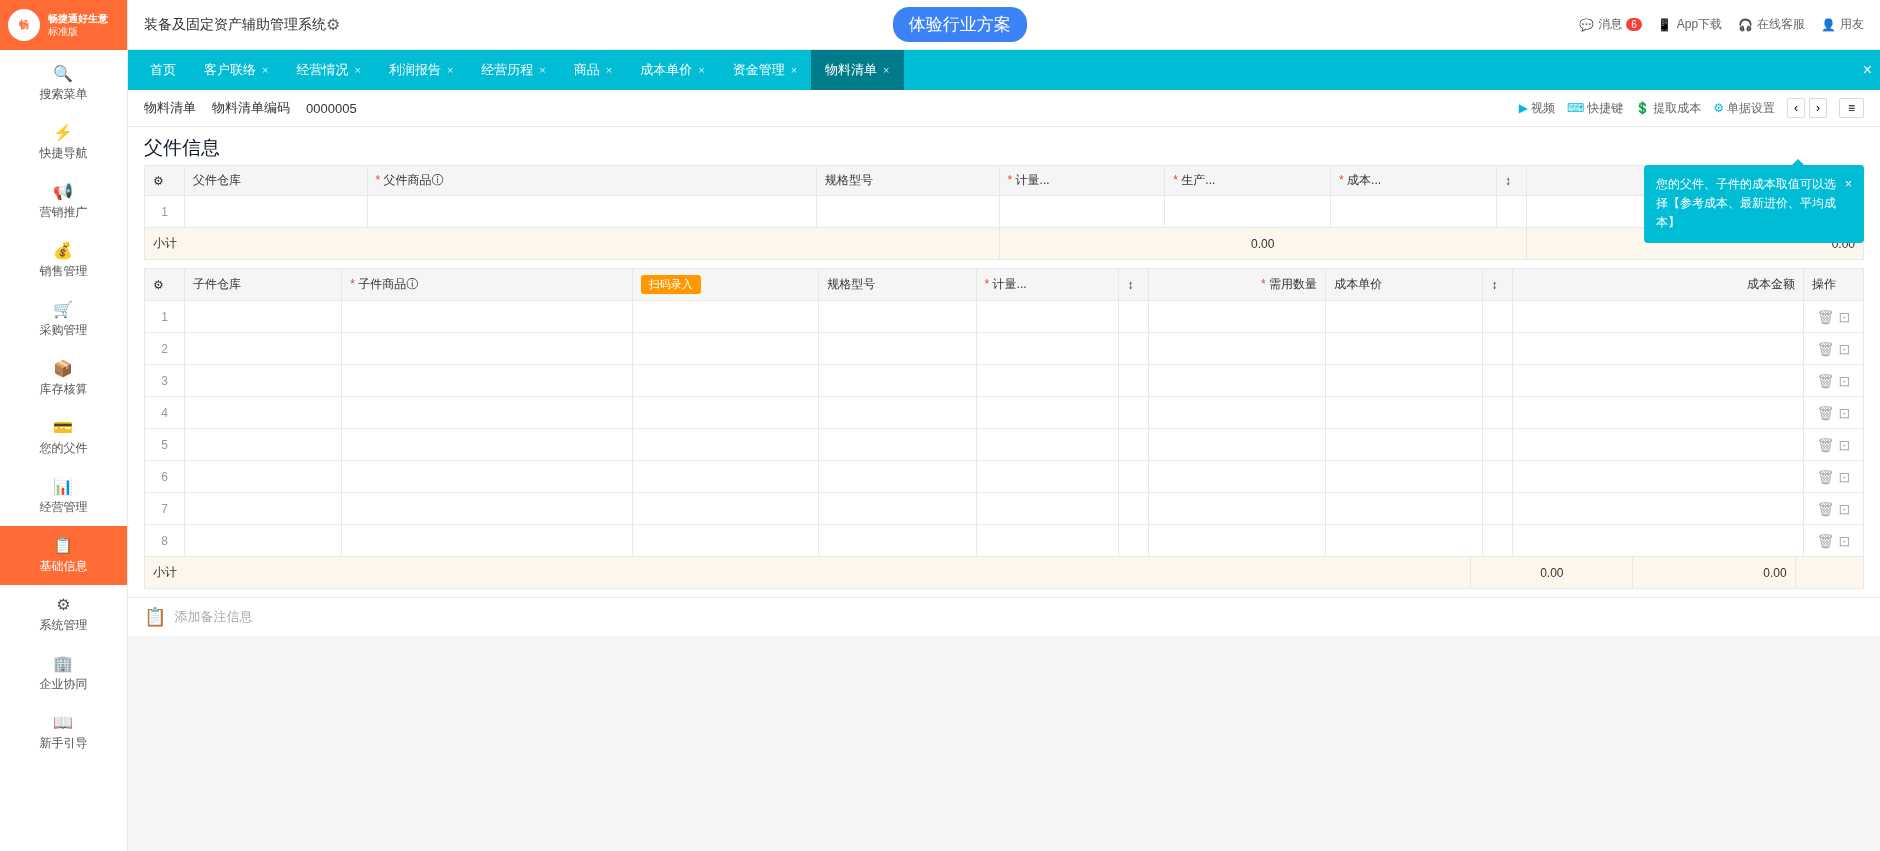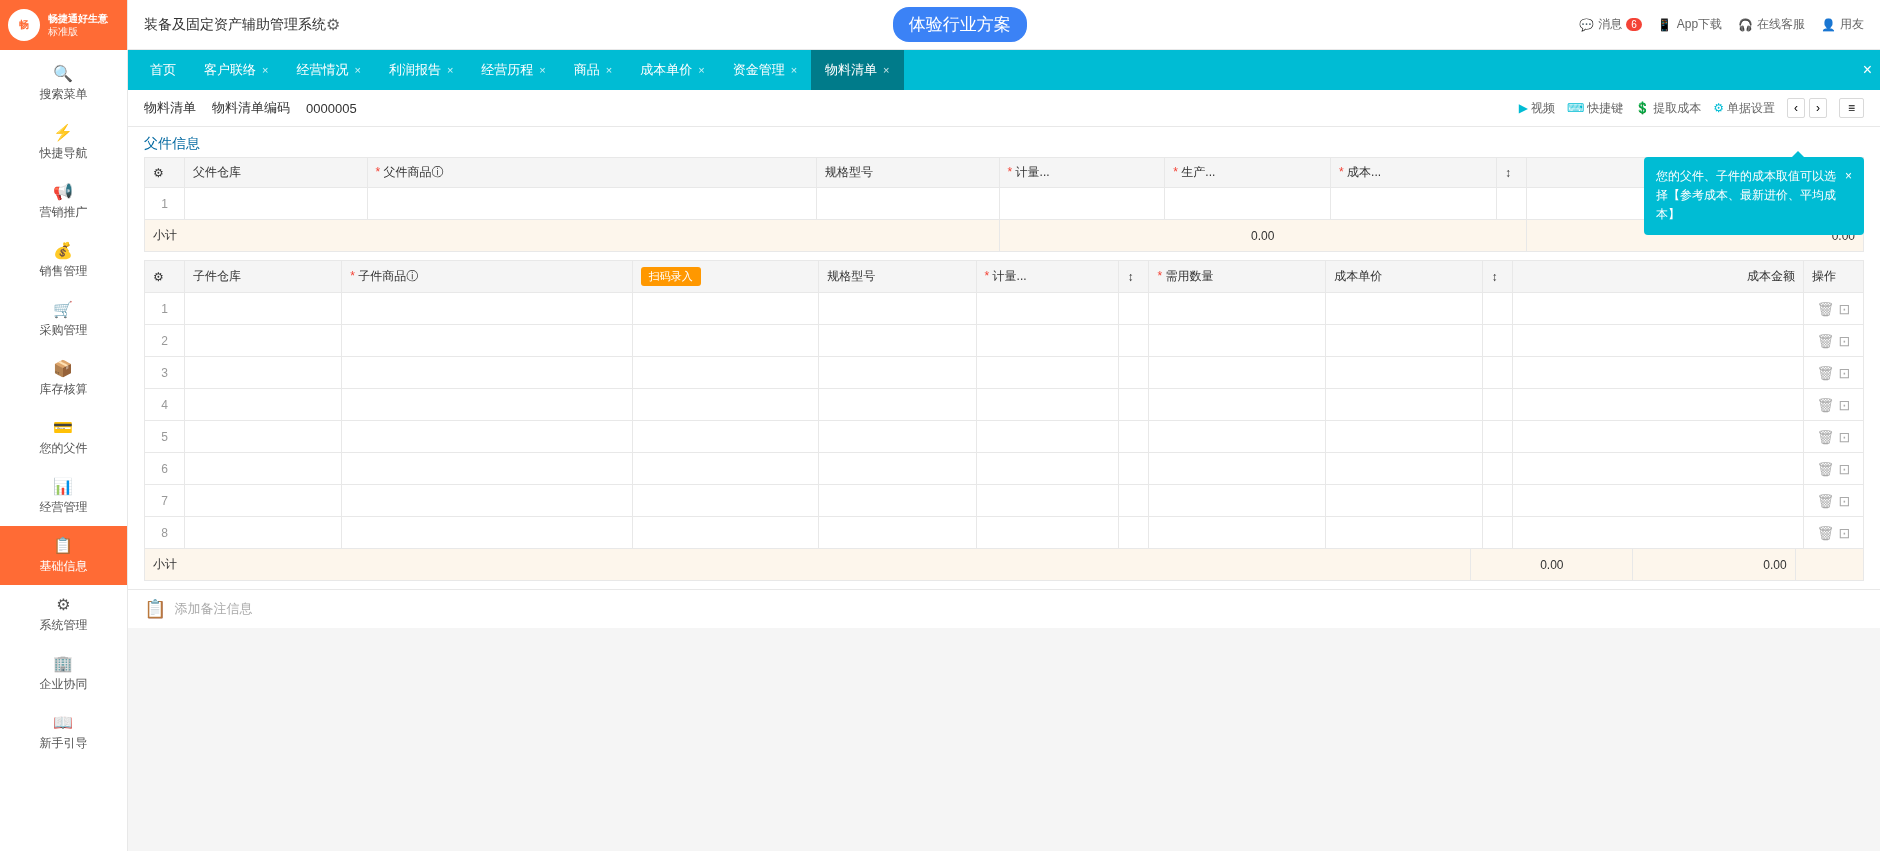--- a/index.html
+++ b/index.html
@@ -49,21 +49,21 @@
     .breadcrumb-item { color: #333; font-size: 13px; }
     .breadcrumb-code { color: #333; font-size: 13px; }
     .breadcrumb-right { display: flex; align-items: center; gap: 12px; }
     .toolbar-btn { background: none; border: none; cursor: pointer; color: #666; font-size: 12px; display: flex; align-items: center; gap: 3px; }
     .toolbar-btn .icon { color: #00bcd4; }
     .nav-arrows { display: flex; align-items: center; gap: 4px; }
     .nav-arrow { background: none; border: 1px solid #d9d9d9; cursor: pointer; padding: 2px 6px; font-size: 12px; border-radius: 2px; }
 
     
     .section { padding: 0 16px 8px; }
-    .section-title { padding: 8px 0 4px; font-size: 14px; color: #0369a1; font-weight: 500; }
+    .section-title { padding: 8px 0 4px; font-size: 19px; color: #0f172a; font-weight: 500; }
 
     
     .data-table { width: 100%; border-collapse: collapse; font-size: 12px; }
     .data-table th { background: #f5f5f5; border: 1px solid #e8e8e8; padding: 6px 8px; text-align: left; color: #333; font-weight: normal; white-space: nowrap; }
     .data-table td { border: 1px solid #e8e8e8; padding: 6px 8px; color: #333; height: 32px; }
     .data-table .subtotal-row td { background: #fdf6ec; font-weight: 500; }
     .data-table .row-num { color: #999; text-align: center; width: 40px; }
 
     
     .scan-btn { background: #ff9800; color: #fff; border: none; border-radius: 3px; padding: 2px 8px; font-size: 11px; cursor: pointer; }
@@ -341,21 +341,21 @@
               </th>
               <th>
                 <span>规格型号</span>
               </th>
               <th>
                 <span><span style="color:#f44336;">*</span> 计量...</span>
               </th>
               <th style="width:30px;">
                 <span>↕</span>
               </th>
-              <th style="text-align:left;">
+              <th style="text-align:right;">
                 <span><span style="color:#f44336;">*</span> 需用数量</span>
               </th>
               <th>
                 <span>成本单价</span>
               </th>
               <th style="width:30px;">
                 <span>↕</span>
               </th>
               <th style="text-align:right;min-width:120px;">
                 <span>成本金额</span>

